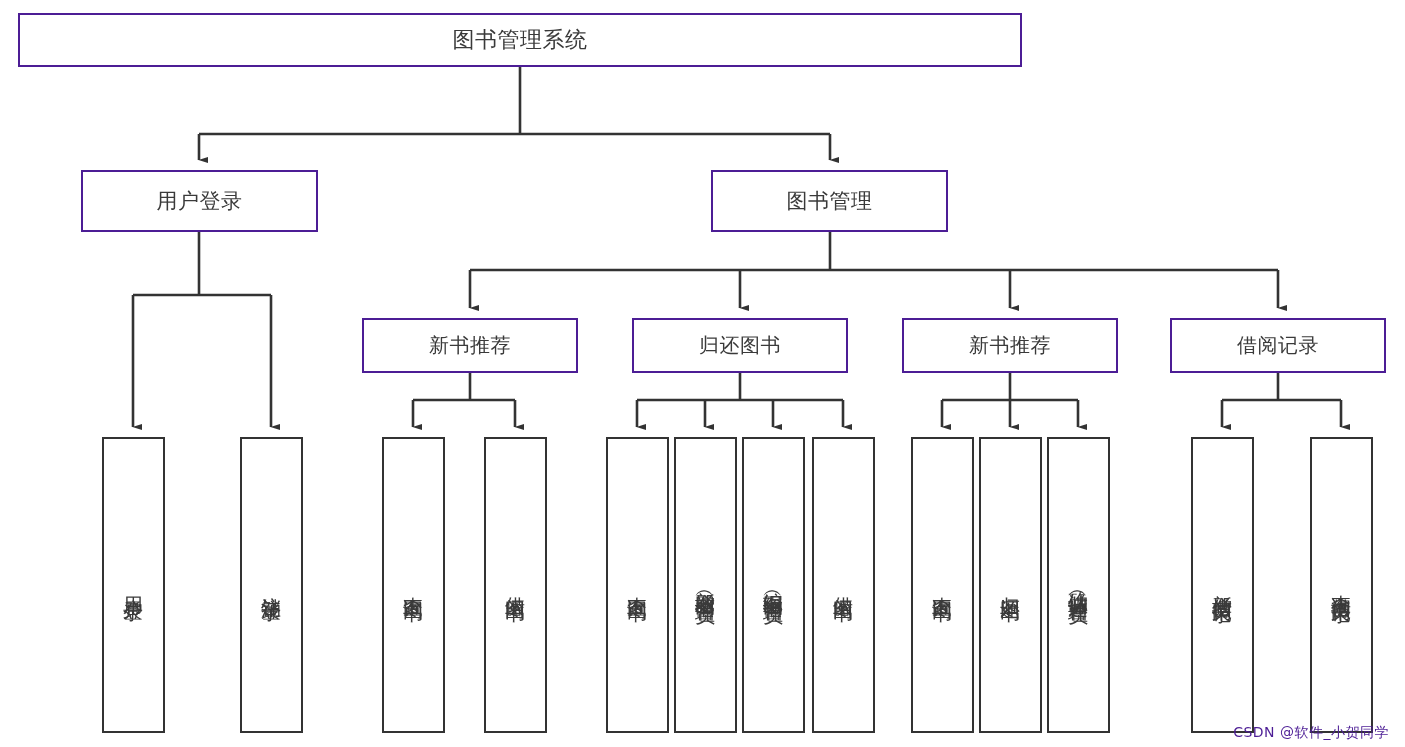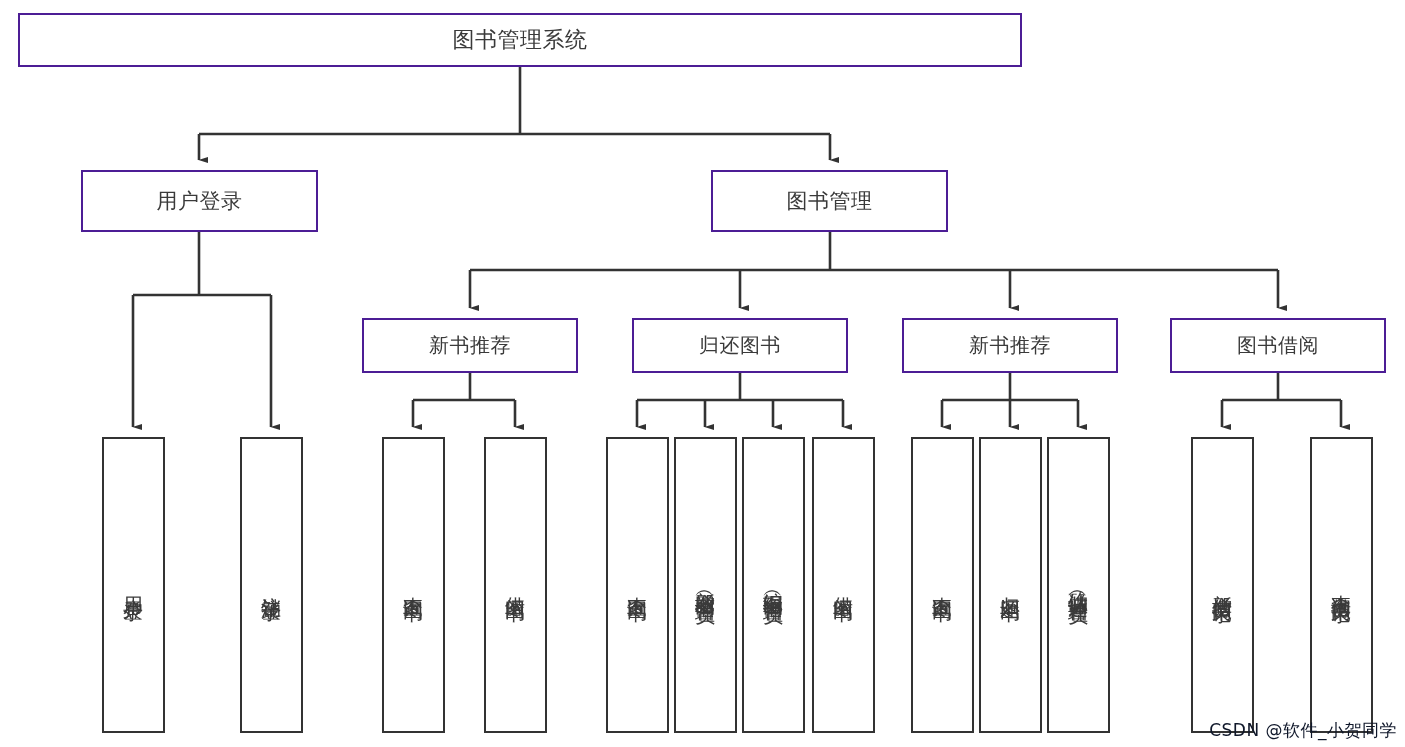--- a/index.html
+++ b/index.html
@@ -50,24 +50,24 @@
     text-orientation:upright;
     font-size:20px;
     line-height:1.30;
     color:#3a3a3a;
     letter-spacing:2px;
     white-space:nowrap;
   }
 
   .watermark{
     position:absolute;
-    right:8px;
+    right:16px;
     bottom:5px;
-    font-size:17px;
-    color:#0f172a;
+    font-size:14px;
+    color:#4c1d95;
     z-index:5;
     white-space:nowrap;
     letter-spacing:.5px;
   }
 </style>
 </head>
 <body>
 
 <div id="stage">
 
@@ -135,21 +135,21 @@
   <div class="node lvl3" style="left:362px;top:318px;width:216px;height:55px;">
     <span class="node-label">新书推荐</span>
   </div>
   <div class="node lvl3" style="left:632px;top:318px;width:216px;height:55px;">
     <span class="node-label">归还图书</span>
   </div>
   <div class="node lvl3" style="left:902px;top:318px;width:216px;height:55px;">
     <span class="node-label">新书推荐</span>
   </div>
   <div class="node lvl3" style="left:1170px;top:318px;width:216px;height:55px;">
-    <span class="node-label">图书借阅</span>
+    <span class="node-label">借阅记录</span>
   </div>
 
   <div class="leaf" style="left:102px;top:437px;width:63px;height:296px;">
     <span class="leaf-label">用户登录</span>
   </div>
   <div class="leaf" style="left:240px;top:437px;width:63px;height:296px;">
     <span class="leaf-label">注销登录</span>
   </div>
 
   <div class="leaf" style="left:382px;top:437px;width:63px;height:296px;">

